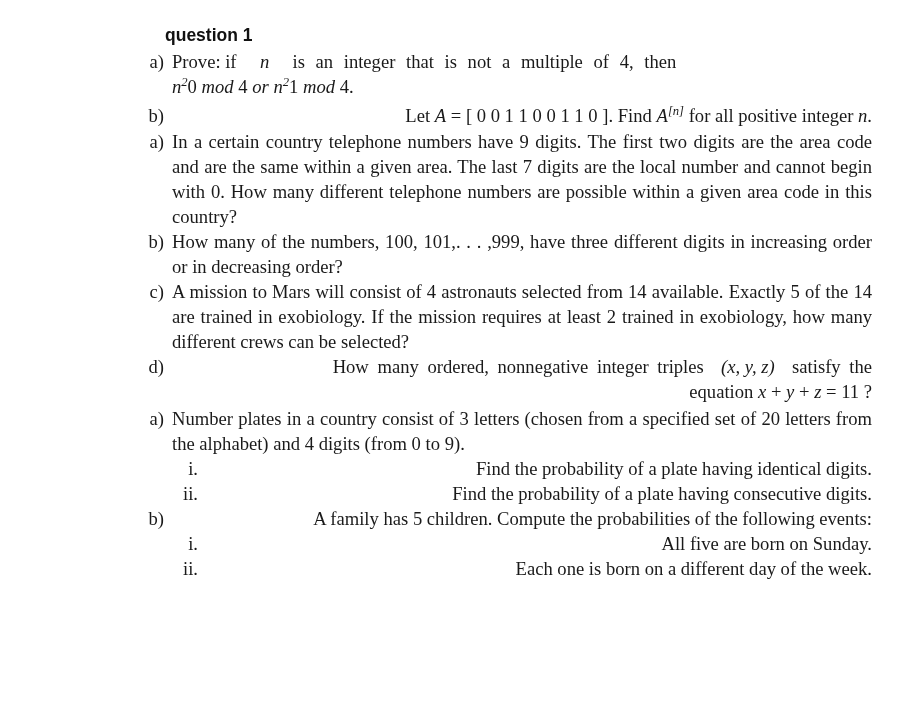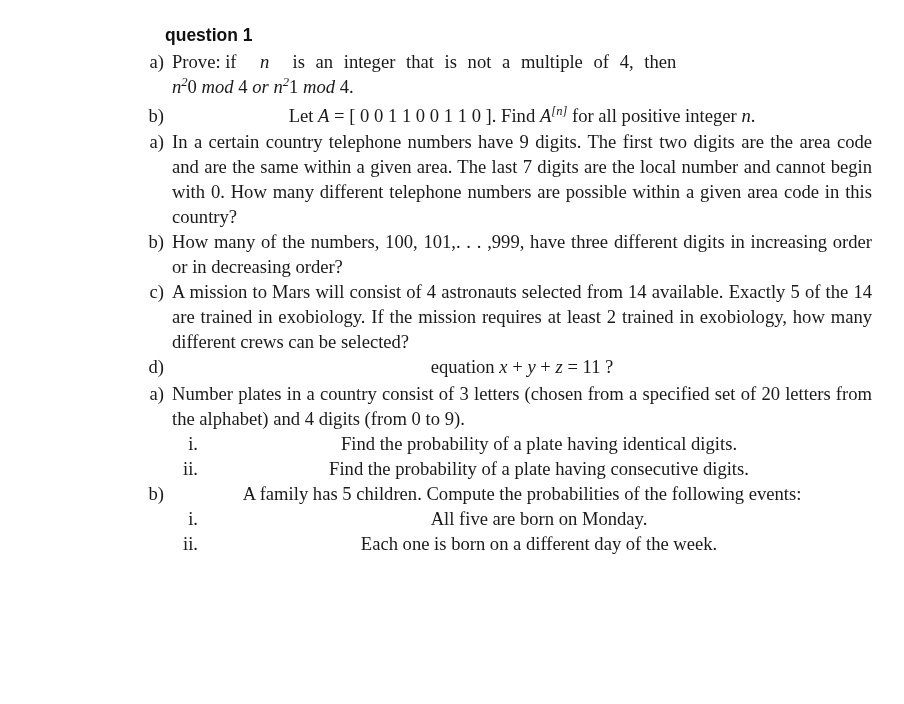--- a/index.html
+++ b/index.html
@@ -48,21 +48,21 @@
     white-space: pre;
   }
   .marker-alpha { width: 30px; padding-right: 8px; }
   .marker-roman  { width: 46px; padding-right: 8px; }
   .body-text {
     flex: 1 1 auto;
     text-align: justify;
     text-justify: inter-word;
     hyphens: none;
   }
-  .body-text.left { text-align: center; }
+  .body-text.left { text-align: right; }
 
   
   .level1 { margin-left: 102px; padding-right: 0px; }
 
   
   .math { font-style: italic; }
   .mathup { font-style: normal; }
   sup.idx {
     font-size: 0.68em;
     vertical-align: super;
@@ -140,20 +140,27 @@
 
     <div class="item">
       <span class="marker marker-alpha">c)</span>
       <span class="body-text">A mission to Mars will consist of 4 astronauts selected from 14 available. Exactly 5 of the 14 are trained in exobiology. If the mission requires at least 2 trained in exobiology, how many different crews can be selected?</span>
     </div>
 
     <div class="item">
       <span class="marker marker-alpha">d)</span>
       <span class="body-text left">
         <span style="display:block;">
+          <span style="word-spacing:4px;">How  many  ordered,  nonnegative  integer  triples</span>
+          <span style="display:inline-block; width:8px;"></span>
+          <span class="math">(x, y, z)</span>
+          <span style="display:inline-block; width:8px;"></span>
+          <span style="word-spacing:4px;">satisfy  the</span>
+        </span>
+        <span style="display:block;">
           <span>equation</span>
           <span class="math">x</span>
           <span class="op">+</span>
           <span class="math">y</span>
           <span class="op">+</span>
           <span class="math">z</span>
           <span class="op">=</span>
           <span class="mathup">11 ?</span>
         </span>
       </span>
@@ -180,21 +187,21 @@
     </div>
 
     <div class="item">
       <span class="marker marker-alpha">b)</span>
       <span class="body-text left">A family has 5 children. Compute the probabilities of the following events:</span>
     </div>
 
     <div style="margin-left:18px;">
       <div class="item">
         <span class="marker marker-roman">i.</span>
-        <span class="body-text left">All five are born on Monday.</span>
+        <span class="body-text left">All five are born on Sunday.</span>
       </div>
       <div class="item">
         <span class="marker marker-roman">ii.</span>
         <span class="body-text left">Each one is born on a different day of the week.</span>
       </div>
     </div>
   </div>
 
 </div>
 

